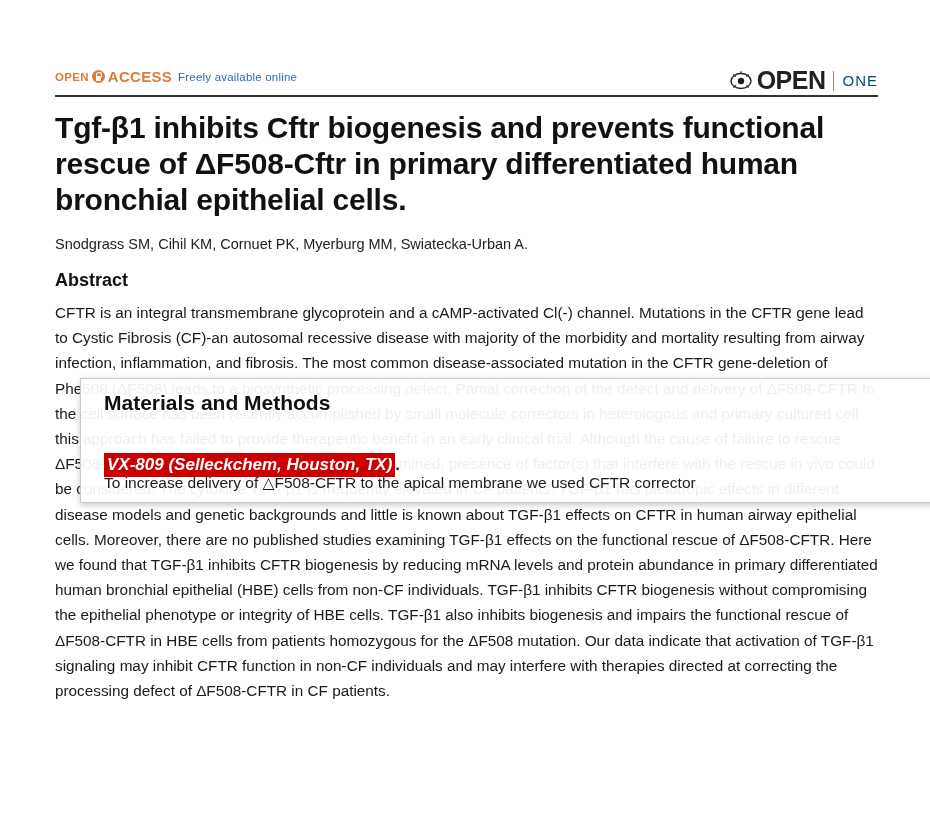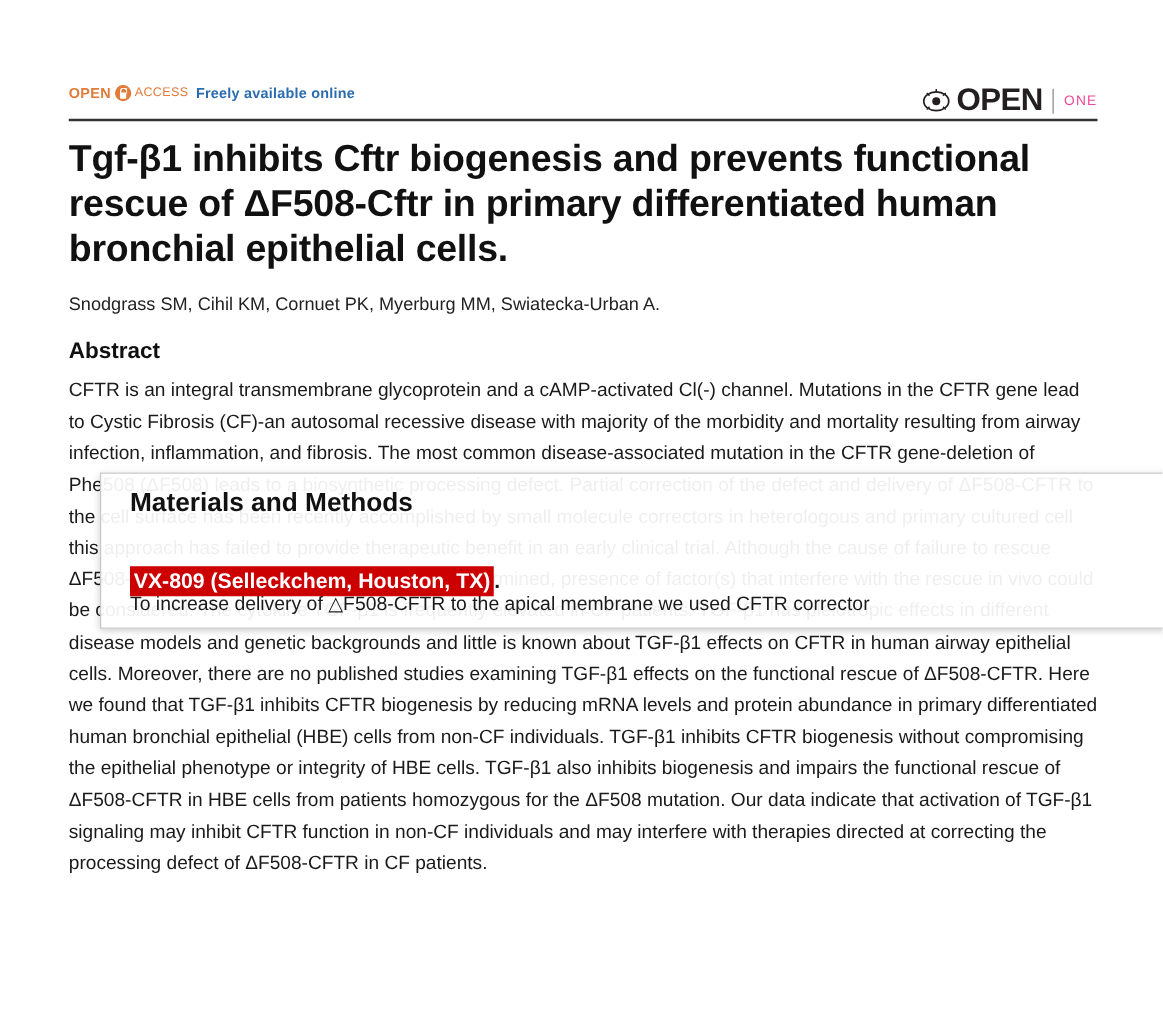--- a/index.html
+++ b/index.html
@@ -69,27 +69,27 @@
     position: absolute;
     left: 4px;
     top: 6px;
     width: 5px;
     height: 5px;
     background: #ffffff;
     border-radius: 1px;
   }
   .oa-access {
     color: #e07b39;
-    font-weight: normal;
-    font-size: 10px;
+    font-weight: bold;
+    font-size: 15px;
     letter-spacing: 0.3px;
   }
   .oa-freely {
     color: #2b6cb0;
-    font-weight: bold;
+    font-weight: normal;
     font-size: 11.5px;
     margin-left: 6px;
     letter-spacing: 0.2px;
   }
 
   .plos-block {
     position: absolute;
     right: 0;
     top: 0;
     display: flex;
@@ -108,23 +108,23 @@
     letter-spacing: -0.5px;
     color: #231f20;
   }
   .plos-divider {
     width: 1px;
     height: 20px;
     background: #8a8a8a;
     margin: 0 8px;
   }
   .plos-one {
-    font-size: 11px;
+    font-size: 15px;
     letter-spacing: 1px;
-    color: #ec4899;
+    color: #0c4a6e;
   }
   .header-rule {
     position: absolute;
     left: 55px;
     top: 95px;
     width: 823px;
     height: 2px;
     background: #333333;
   }
 
@@ -207,20 +207,21 @@
     left: 23px;
     top: 76px;
     font-size: 17px;
     font-weight: bold;
     white-space: nowrap;
   }
   .highlight {
     background: #cc0000;
     color: #ffffff;
     padding: 2px 3px 3px 3px;
+    font-style: italic;
   }
 </style>
 </head>
 <body>
 
 <div class="page">
 
   <div class="header">
     <div class="oa-block">
       <span class="oa-open">OPEN</span>

